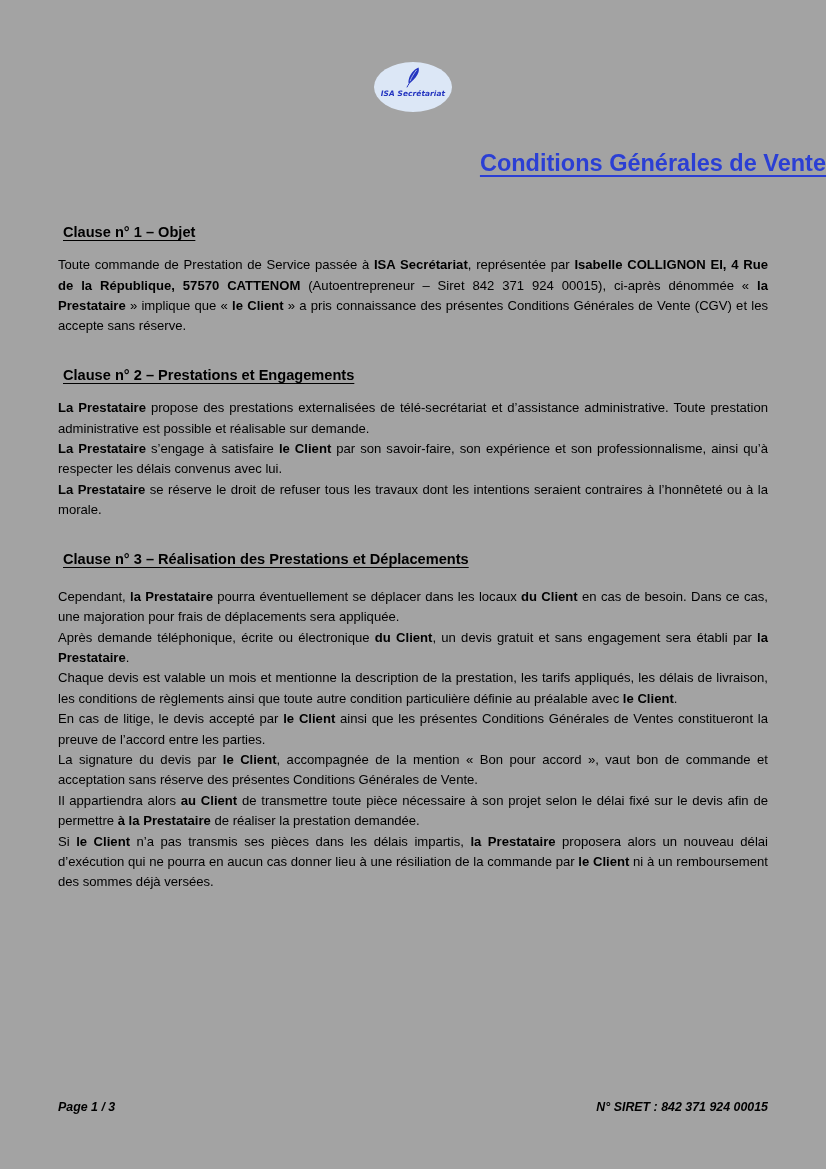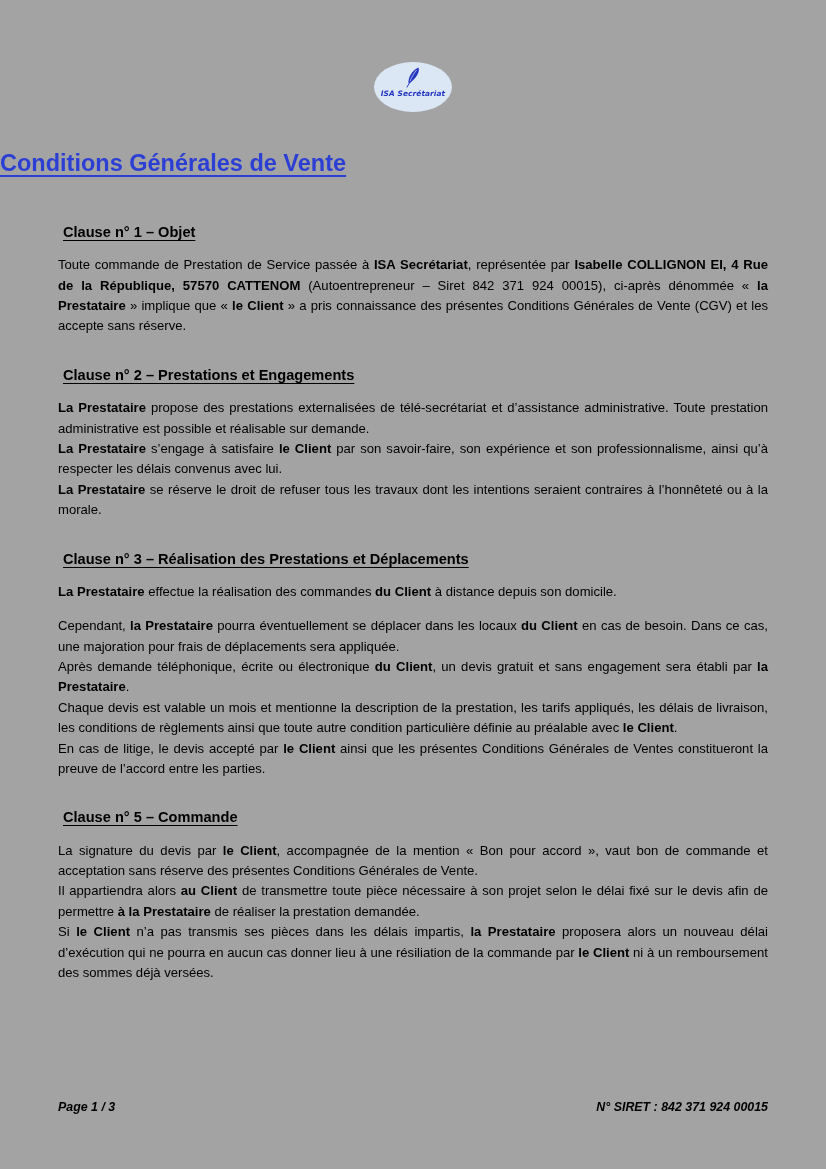--- a/index.html
+++ b/index.html
@@ -59,21 +59,21 @@
     margin-top: 1px;
     white-space: nowrap;
   }
 
   
   .doc-title {
     position: absolute;
     top: 150px;
     left: 0;
     width: 826px;
-    text-align: left;
+    text-align: right;
     font-size: 23.5px;
     font-weight: bold;
     color: #2b3fd4;
     text-decoration: underline;
     text-underline-offset: 4px;
     letter-spacing: 0px;
   }
 
   
   .content {
@@ -167,40 +167,34 @@
     <p class="body-par">
       <b>La Prestataire</b><span> s’engage à satisfaire </span><b>le Client</b><span> par son savoir-faire, son expérience et son professionnalisme, ainsi qu’à respecter les délais convenus avec lui.</span>
     </p>
     <p class="body-par">
       <b>La Prestataire</b><span> se réserve le droit de refuser tous les travaux dont les intentions seraient contraires à l’honnêteté ou à la morale.</span>
     </p>
 
     <div class="heading-wrap spaced">
       <h2 class="clause-heading">Clause n° 3 – Réalisation des Prestations et Déplacements</h2>
     </div>
-    <p class="body-par">
-      <b>La Prestataire</b><span> effectue la réalisation des commandes </span><b>du Client</b><span> à distance depuis son domicile.</span>
-    </p>
     <p class="body-par gap-before">
       <span>Cependant, </span><b>la Prestataire</b><span> pourra éventuellement se déplacer dans les locaux </span><b>du Client</b><span> en cas de besoin. Dans ce cas, une majoration pour frais de déplacements sera appliquée.</span>
     </p>
 
     <p class="body-par">
       <span>Après demande téléphonique, écrite ou électronique </span><b>du Client</b><span>, un devis gratuit et sans engagement sera établi par </span><b>la Prestataire</b><span>.</span>
     </p>
     <p class="body-par">
       <span>Chaque devis est valable un mois et mentionne la description de la prestation, les tarifs appliqués, les délais de livraison, les conditions de règlements ainsi que toute autre condition particulière définie au préalable avec </span><b>le Client</b><span>.</span>
     </p>
     <p class="body-par">
       <span>En cas de litige, le devis accepté par </span><b>le Client</b><span> ainsi que les présentes Conditions Générales de Ventes constitueront la preuve de l’accord entre les parties.</span>
     </p>
 
-    <div class="heading-wrap spaced">
-      <h2 class="clause-heading">Clause n° 5 – Commande</h2>
-    </div>
     <p class="body-par">
       <span>La signature du devis par </span><b>le Client</b><span>, accompagnée de la mention « Bon pour accord », vaut bon de commande et acceptation sans réserve des présentes Conditions Générales de Vente.</span>
     </p>
     <p class="body-par">
       <span>Il appartiendra alors </span><b>au Client</b><span> de transmettre toute pièce nécessaire à son projet selon le délai fixé sur le devis afin de permettre </span><b>à la Prestataire</b><span> de réaliser la prestation demandée.</span>
     </p>
     <p class="body-par">
       <span>Si </span><b>le Client</b><span> n’a pas transmis ses pièces dans les délais impartis, </span><b>la Prestataire</b><span> proposera alors un nouveau délai d’exécution qui ne pourra en aucun cas donner lieu à une résiliation de la commande par </span><b>le Client</b><span> ni à un remboursement des sommes déjà versées.</span>
     </p>
 

